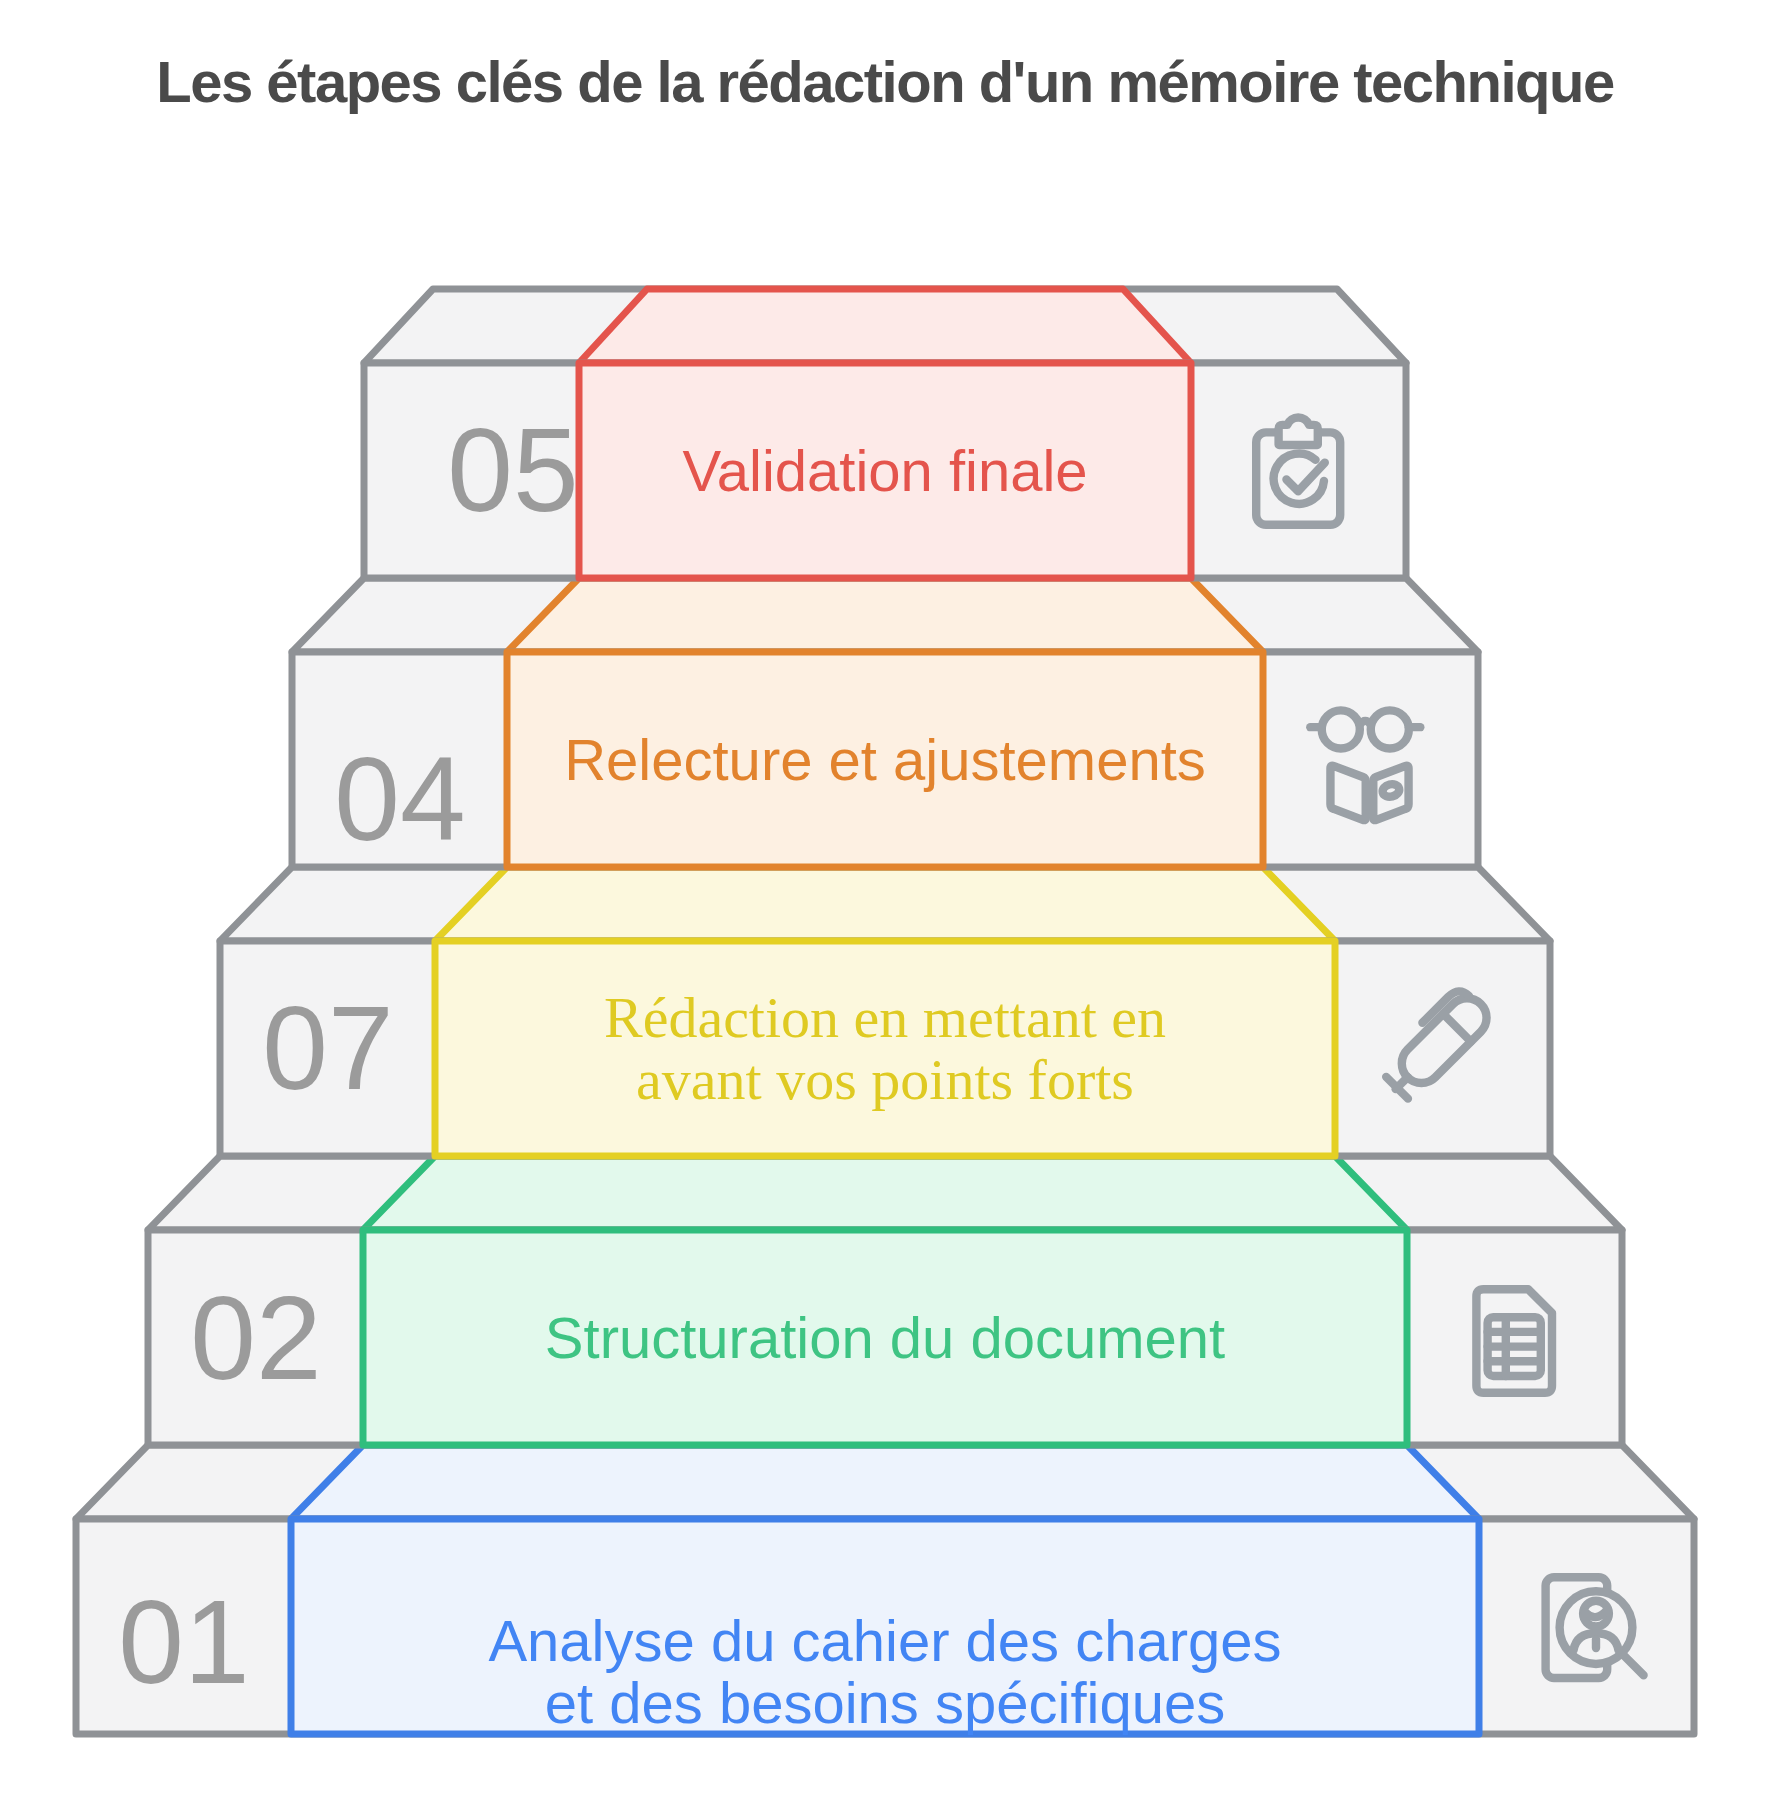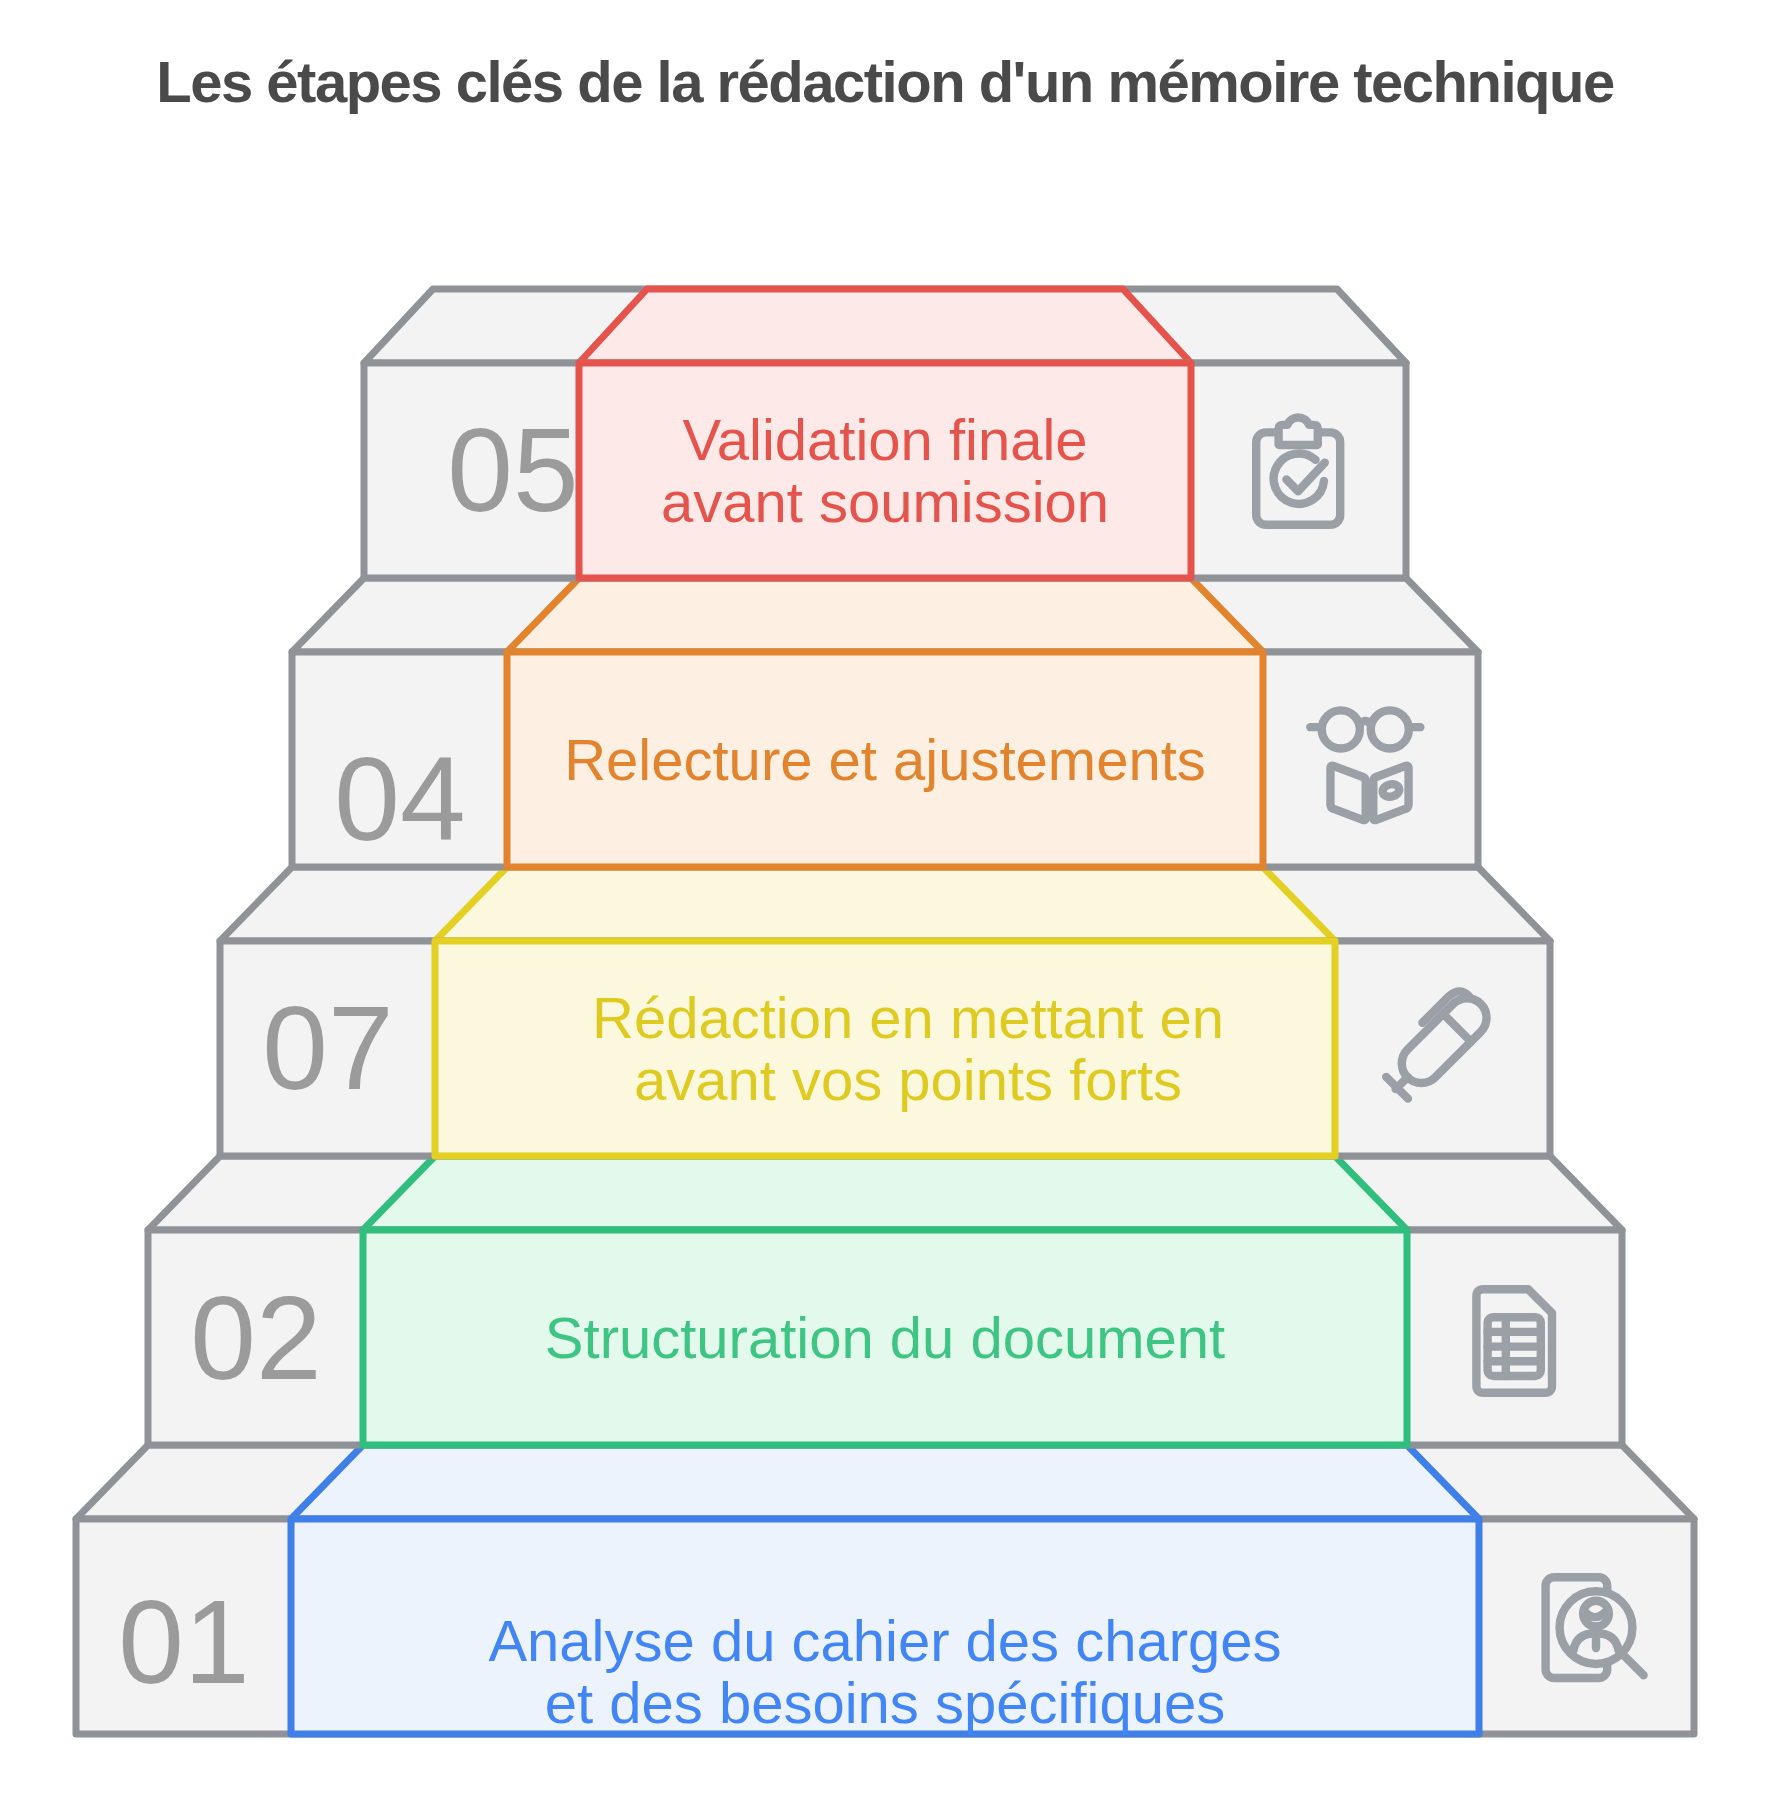--- a/index.html
+++ b/index.html
@@ -130,27 +130,26 @@
   </svg>
 
   <div class="step-number" style="left:358px;top:390px;padding-left:45px;">05</div>
   <div class="step-number" style="left:290px;top:719px;">04</div>
   <div class="step-number" style="left:218px;top:968px;">07</div>
   <div class="step-number" style="left:146px;top:1258px;">02</div>
   <div class="step-number" style="left:74px;top:1562px;">01</div>
 
   <div class="step-label c-red" style="left:599px;top:363px;width:572px;">
     <div>Validation finale</div>
-    <div>avant soumission</div>
   </div>
   <div class="step-label c-orange" style="left:527px;top:652px;width:716px;">
     <div>Relecture et ajustements</div>
     <div></div>
   </div>
-  <div class="step-label c-yellow" style="left:478px;top:941px;width:860px;">
+  <div class="step-label c-yellow" style="left:455px;top:941px;width:860px;font-family:Liberation Serif, serif;">
     <div>Rédaction en mettant en</div>
     <div>avant vos points forts</div>
   </div>
   <div class="step-label c-green" style="left:383px;top:1230px;width:1004px;">
     <div>Structuration du document</div>
     <div></div>
   </div>
   <div class="step-label c-blue" style="left:311px;top:1519px;width:1148px;justify-content:flex-end;">
     <div>Analyse du cahier des charges</div>
     <div>et des besoins spécifiques</div>

